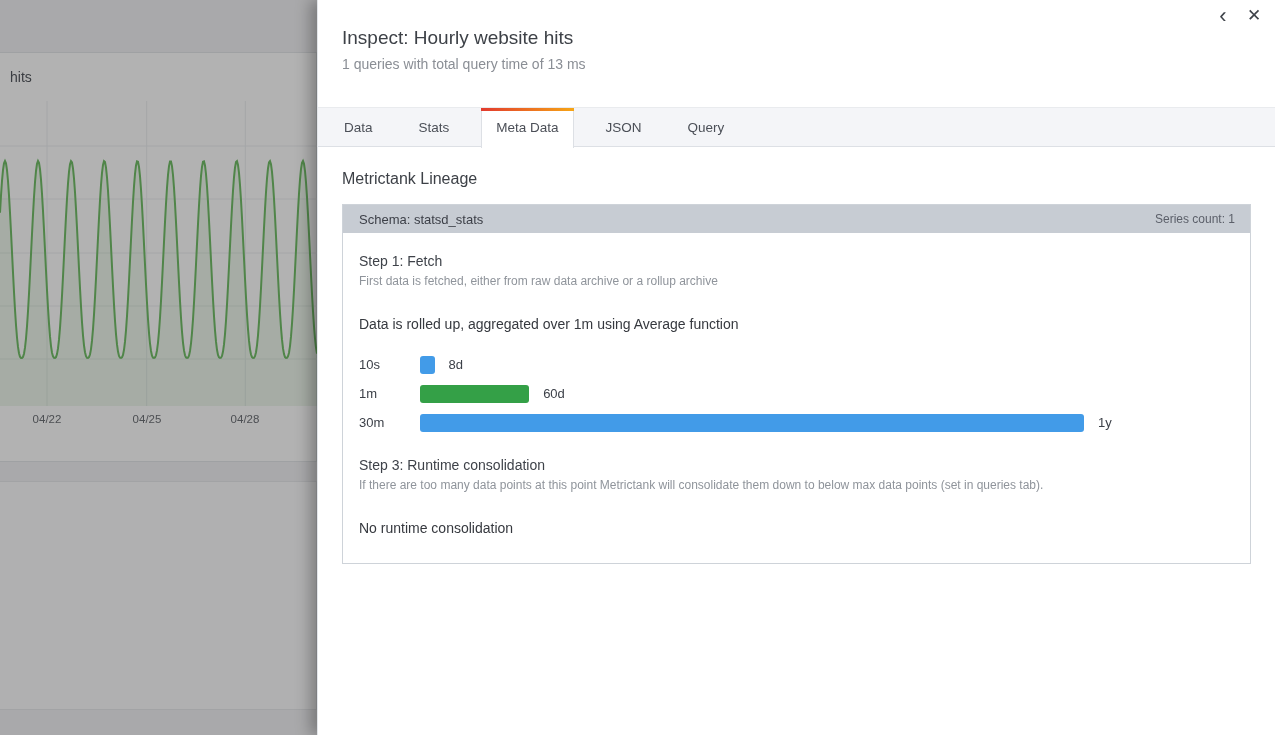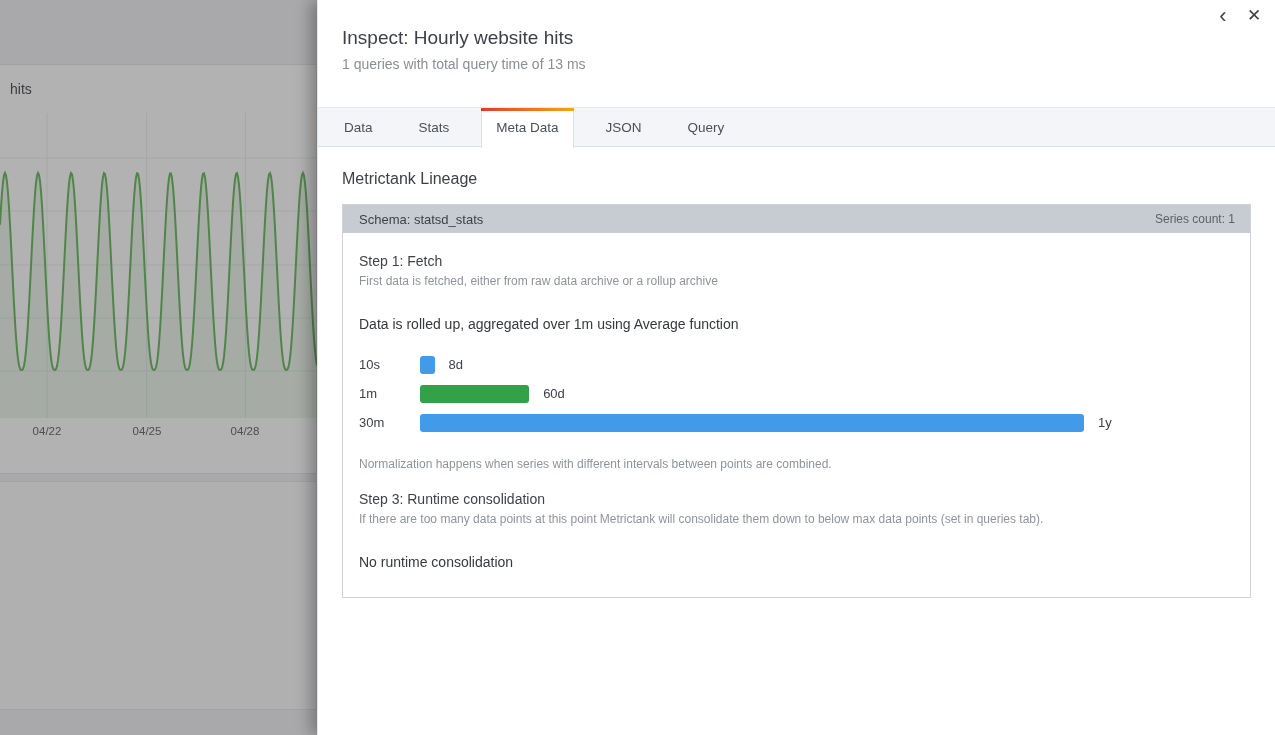--- a/index.html
+++ b/index.html
@@ -1,21 +1,21 @@
 <!DOCTYPE html>
 <html><head>
 <meta charset="utf-8">
 <style>
   * { box-sizing: border-box; margin: 0; padding: 0; }
   html, body { width: 1275px; height: 735px; overflow: hidden; }
   body { font-family: "Liberation Sans", sans-serif; background: #fff; position: relative; }
 
   
   .backdrop { position: absolute; left: 0; top: 0; width: 317px; height: 735px; background: #f2f3f5; }
-  .dash-panel { position: absolute; left: 0; top: 64px; width: 317px; height: 410px;
+  .dash-panel { position: absolute; left: 0; top: 52px; width: 317px; height: 410px;
                 background: #ffffff; border: 1px solid #e4e7ea; border-left: none; }
   .dash-panel-header { height: 48px; padding-left: 10px; display: flex; align-items: center;
                        font-size: 14px; font-weight: 500; color: #54585f; }
   .plot { position: relative; width: 317px; height: 305px; }
   .x-labels { position: relative; height: 56px; }
   .xl { position: absolute; top: 7px; width: 44px; text-align: center; font-size: 11.5px; color: #6e7177; }
   .dash-panel2 { position: absolute; left: 0; top: 481px; width: 317px; height: 229px;
                  background: #fdfdfe; border: 1px solid #e8eaed; border-left: none; }
   .overlay { position: absolute; inset: 0; background: rgba(0,0,0,0.30); z-index: 5; }
 
@@ -143,21 +143,20 @@
             </div>
             <div class="ret-row">
               <span class="ret-label">30m</span>
               <span class="ret-bar" style="width: 664px; background: rgb(66, 155, 232);"></span>
               <span class="ret-value">1y</span>
             </div>
           </div>
         </div>
 
         <div class="step">
-          <div class="step-desc">Normalization happens when series with different intervals between points are combined.</div>
         </div>
 
         <div class="step">
           <div class="step-title">Step 3: Runtime consolidation</div>
           <div class="step-desc">If there are too many data points at this point Metrictank will consolidate them down to below max data points (set in queries tab).</div>
           <div class="step-result">No runtime consolidation</div>
         </div>
 
       </div>
     </div>

